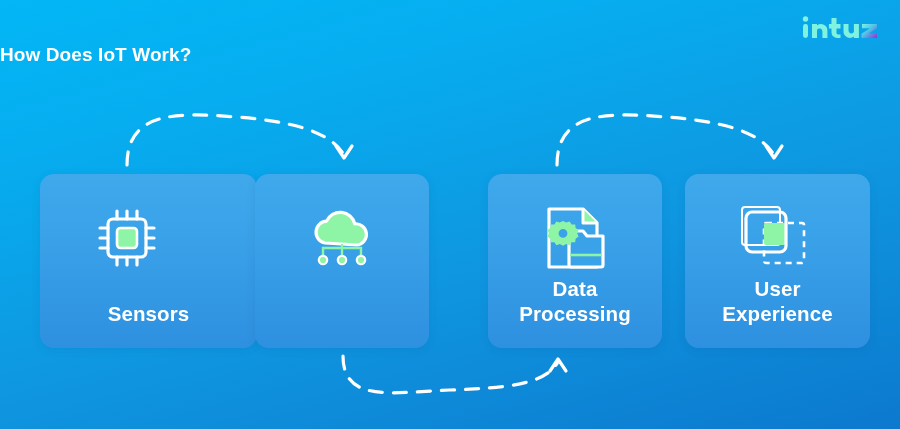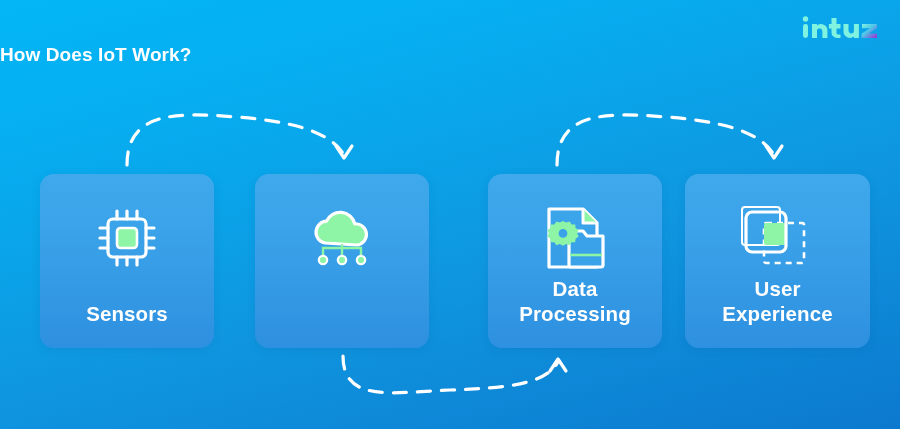--- a/index.html
+++ b/index.html
@@ -62,21 +62,21 @@
     top: 174px;
     width: 174px;
     height: 174px;
     border-radius: 14px;
     background: linear-gradient(180deg, #3FA9EC 0%, #3AA2E9 35%, #2E90E0 100%);
     box-shadow: 0 2px 10px rgba(4, 60, 110, 0.10);
     display: flex;
     flex-direction: column;
     align-items: center;
   }
-  .card-1 { left: 40px;  }
+  .card-1 { left: 40px; padding-left: 43px;  }
   .card-2 { left: 255px; }
   .card-3 { left: 470px; margin-left: 18px; }
   .card-4 { left: 685px; padding-left: 11px; }
 
   .card-icon {
     position: absolute;
     top: 22px;
     left: 0;
     width: 174px;
     display: flex;

